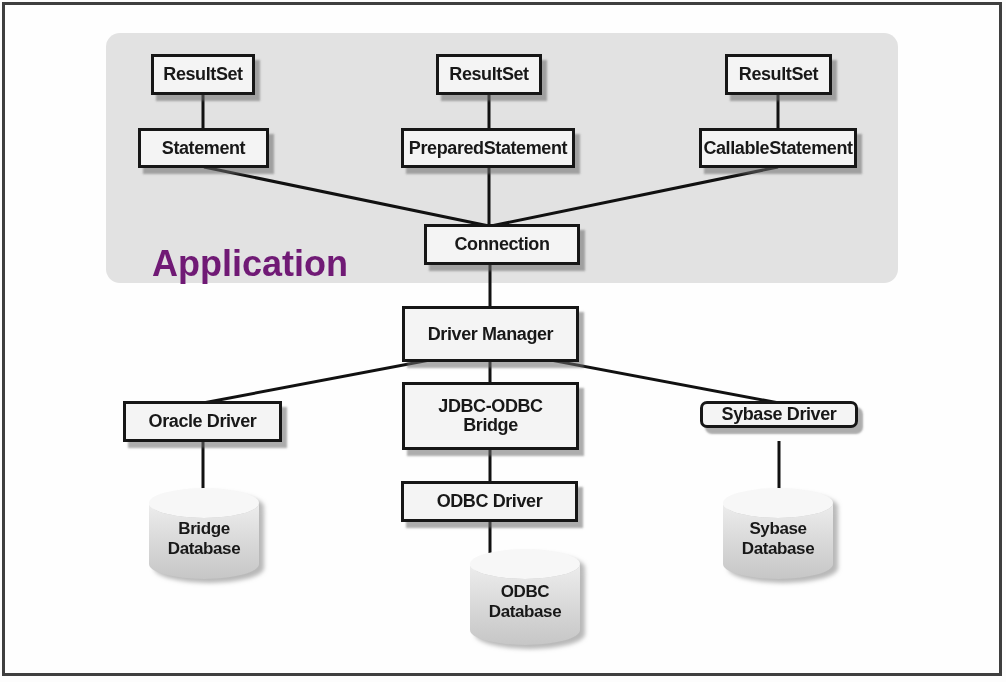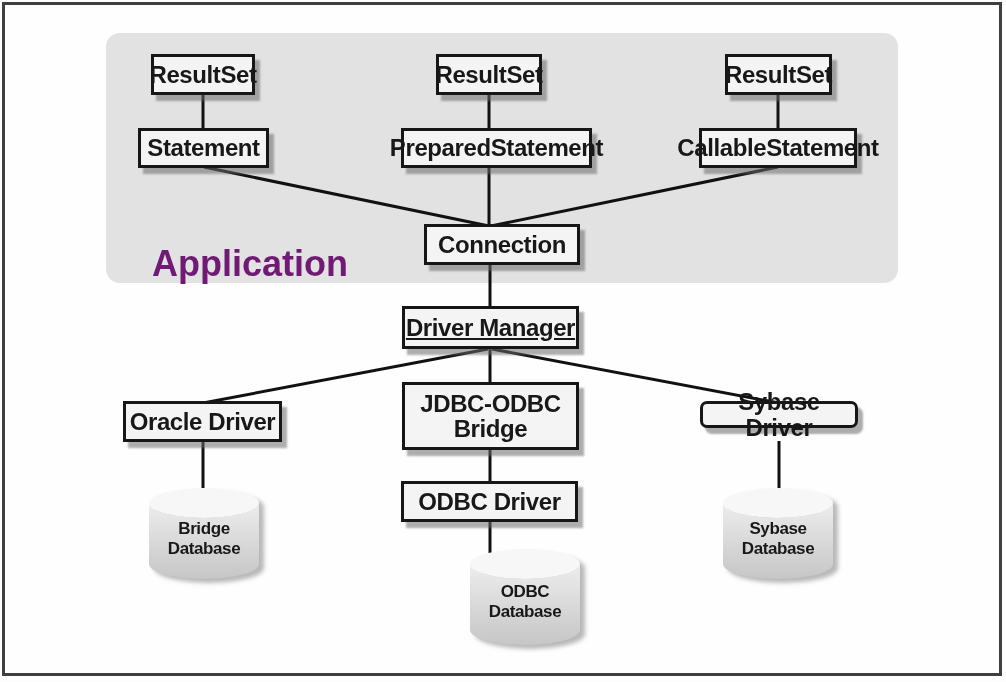--- a/index.html
+++ b/index.html
@@ -24,21 +24,21 @@
     letter-spacing:0px;
     margin-left:8px;
   }
   svg.edges{position:absolute;left:0;top:0;z-index:2;}
   .node{
     position:absolute;z-index:3;box-sizing:border-box;
     background:#f4f4f4;border:3px solid #161616;
     box-shadow:5px 6px 2px rgba(105,105,105,0.55);
     display:flex;align-items:center;justify-content:center;
     text-align:center;
-    font-size:24px;font-weight:bold;color:#181818;
+    font-size:18px;font-weight:bold;color:#181818;
     letter-spacing:-0.4px;line-height:1.05;
   }
   .node .two-line{display:block;}
   .cyl{position:absolute;z-index:3;}
   .cyl svg{display:block;filter:drop-shadow(5px 4px 2px rgba(115,115,115,0.5));}
   .cyl-label{
     position:absolute;left:0;top:34%;width:100%;z-index:4;
     text-align:center;font-size:17px;font-weight:bold;color:#181818;
     letter-spacing:-0.4px;line-height:1.15;
   }
@@ -78,32 +78,32 @@
   <div class="node" style="left:436px;top:54px;width:106px;height:41px;">
     <span>ResultSet</span>
   </div>
   <div class="node" style="left:725px;top:54px;width:107px;height:41px;">
     <span>ResultSet</span>
   </div>
 
   <div class="node" style="left:138px;top:128px;width:131px;height:40px;">
     <span>Statement</span>
   </div>
-  <div class="node" style="left:401px;top:128px;width:191px;height:40px;">
+  <div class="node" style="left:401px;top:128px;width:174px;height:40px;">
     <span>PreparedStatement</span>
   </div>
   <div class="node" style="left:699px;top:128px;width:158px;height:40px;">
     <span>CallableStatement</span>
   </div>
 
   <div class="node" style="left:424px;top:224px;width:156px;height:41px;">
     <span>Connection</span>
   </div>
 
-  <div class="node" style="left:402px;top:306px;width:177px;height:43px;text-decoration:underline;">
+  <div class="node" style="left:402px;top:306px;width:177px;height:56px;">
     <span>Driver Manager</span>
   </div>
 
   <div class="node" style="left:402px;top:382px;width:177px;height:68px;">
     <span class="two-line">
       <span>JDBC-ODBC</span><br>
       <span>Bridge</span>
     </span>
   </div>
   <div class="node" style="left:123px;top:401px;width:159px;height:41px;">

